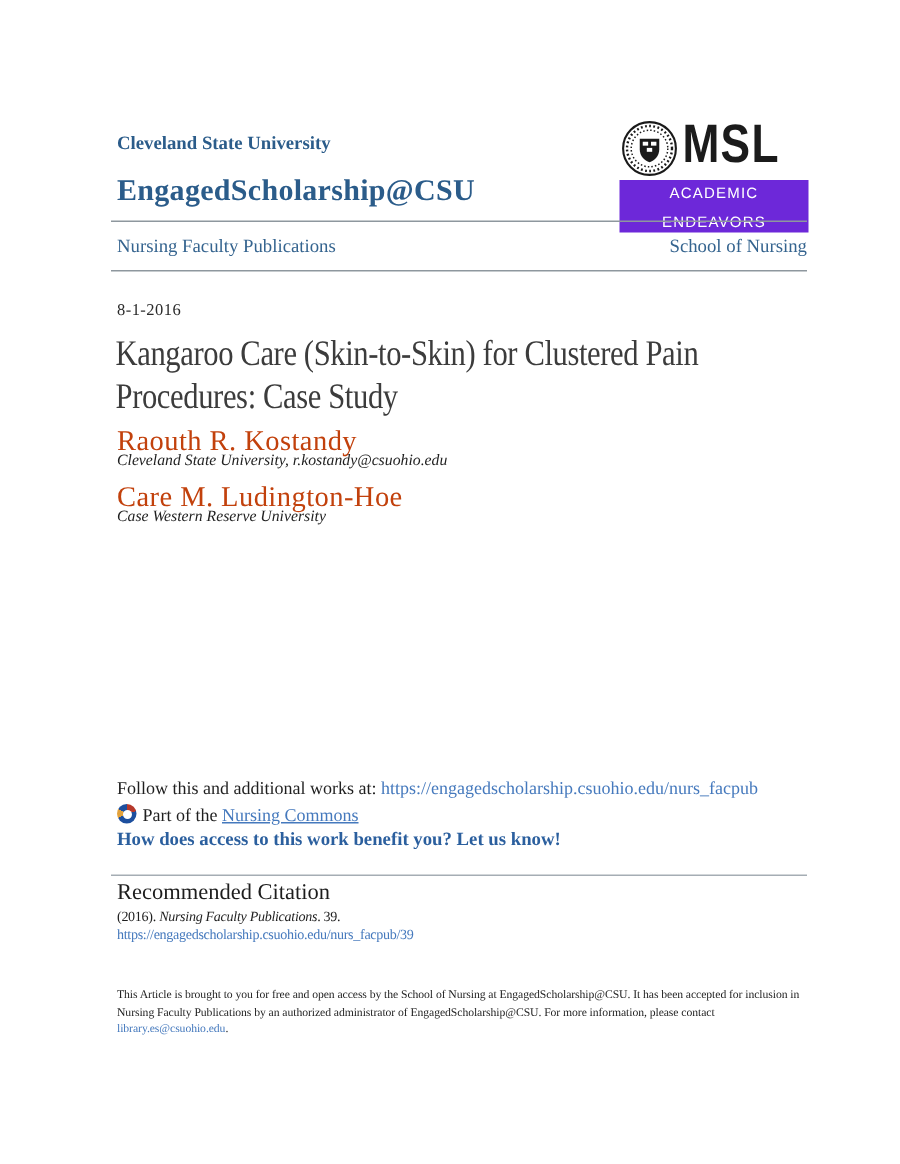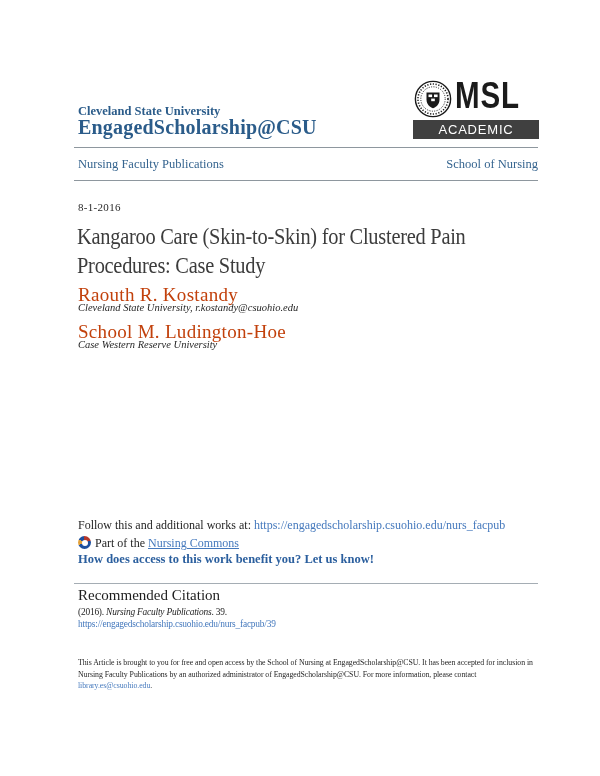--- a/index.html
+++ b/index.html
@@ -1,32 +1,32 @@
 <!DOCTYPE html>
 <html><head>
 <meta charset="utf-8">
 <style>
   html,body{margin:0;padding:0;background:#ffffff;}
   .page{
     position:relative;width:600px;height:776px;background:#ffffff;overflow:hidden;
     font-family:"Liberation Serif", serif;color:#222;
   }
   
-  .univ{position:absolute;left:78px;top:104px;font-size:12.5px;font-weight:bold;color:#2b5c8a;}
+  .univ{position:absolute;left:78px;top:88px;font-size:12.5px;font-weight:bold;color:#2b5c8a;}
   .repo{position:absolute;left:78px;top:116px;font-size:20px;font-weight:bold;color:#2b5c8a;letter-spacing:.2px;}
   .logo{position:absolute;left:413px;top:72px;width:126px;height:68px;}
   .logo .seal{position:absolute;left:1px;top:8px;width:38px;height:38px;}
   .logo .acronym{
     position:absolute;left:42px;top:4px;font-family:"Liberation Sans",sans-serif;
     font-weight:700;font-size:36px;line-height:40px;color:#1b1b1b;
     transform:scaleX(.82);transform-origin:left top;letter-spacing:1px;
   }
   .logo .bar{
-    position:absolute;left:0;top:48px;width:126px;height:19px;background:#404040;
-    color:#ffffff;font-family:"Liberation Sans",sans-serif;font-size:13px;
+    position:absolute;left:0;top:48px;width:126px;height:35px;background:#6d28d9;
+    color:#ffffff;font-family:"Liberation Sans",sans-serif;font-size:10px;
     letter-spacing:.8px;text-align:center;line-height:19px;
   }
   .rule{position:absolute;left:74px;width:464px;height:1px;background:#8e979e;}
   .rule-1{top:147px;}
   .rule-2{top:180px;}
   .rule-3{top:583px;background:#a5adb4;}
   .collection{position:absolute;left:78px;top:157px;font-size:12.5px;color:#35648f;}
   .school{position:absolute;right:62px;top:157px;font-size:12.5px;color:#35648f;}
   
   .date{position:absolute;left:78px;top:201px;font-size:11px;color:#2a2a2a;letter-spacing:.3px;}
@@ -88,21 +88,21 @@
   <div class="rule rule-2"></div>
 
   <div class="date">8-1-2016</div>
   <div class="title">
     <div>Kangaroo Care (Skin-to-Skin) for Clustered Pain</div>
     <div>Procedures: Case Study</div>
   </div>
 
   <div class="author-name a1n">Raouth R. Kostandy</div>
   <div class="author-aff a1a">Cleveland State University, r.kostandy@csuohio.edu</div>
-  <div class="author-name a2n">School M. Ludington-Hoe</div>
+  <div class="author-name a2n">Care M. Ludington-Hoe</div>
   <div class="author-aff a2a">Case Western Reserve University</div>
 
   <div class="follow">
     <span>Follow this and additional works at: </span><span class="blue-link">https://engagedscholarship.csuohio.edu/nurs_facpub</span>
   </div>
   <div class="partof">
     <span class="dc-icon"></span><span>Part of the </span><span class="commons">Nursing Commons</span>
   </div>
   <div class="benefit">How does access to this work benefit you? Let us know!</div>
 

